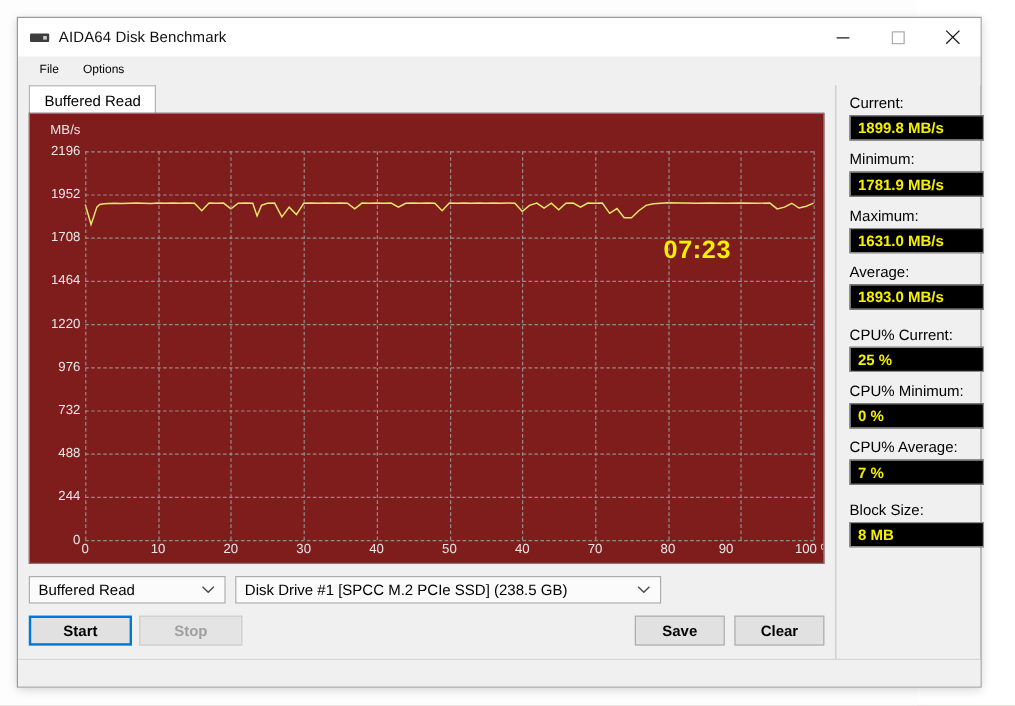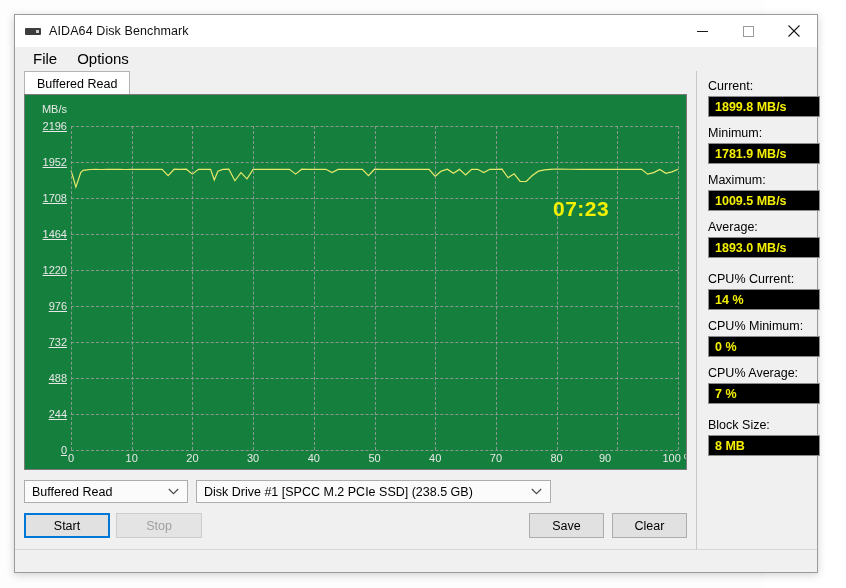--- a/index.html
+++ b/index.html
@@ -66,21 +66,21 @@
   .win-btn svg { display:block; }
   
   .menubar {
     height: 24px;
     display: flex; align-items: center;
     padding-left: 8px;
     flex: none;
     background: #f0f0f0;
   }
   .menu-item {
-    font-size: 15px;
+    font-size: 10px;
     color: #000000;
     padding: 2px 10px 3px 10px;
     cursor: default;
   }
   
   .body {
     flex: 1;
     display: flex;
     position: relative;
     min-height: 0;
@@ -122,21 +122,21 @@
   
   .chart-wrap {
     margin: 0 9px 0 9px;
     flex: none;
     position: relative;
   }
   .chart {
     position: relative;
     width: 663px;
     height: 376px;
-    background: #15803d;
+    background: #7f1d1d;
     border: 1px solid #7a7a7a;
     box-sizing: border-box;
     overflow: hidden;
   }
   .plot {
     position: absolute;
     left: 46px; top: 31px;
     width: 607px; height: 324px;
   }
   .gl {
@@ -156,21 +156,20 @@
     opacity: 0.85;
   }
   .ylabel {
     position: absolute;
     right: 0;
     transform: translateY(-50%);
     font-size: 11px;
     color: #e8e8e8;
     white-space: nowrap;
     text-align: right;
-    text-decoration: underline;
   }
   .ycol {
     position: absolute;
     left: 0; top: 31px;
     width: 42px; height: 324px;
   }
   .yunit {
     position: absolute;
     left: 0; top: 8px;
     width: 42px;
@@ -222,20 +221,21 @@
   .combo .arrow {
     position: absolute; right: 8px; top: 0; bottom: 0;
     display: flex; align-items: center;
   }
   .combo.mode { width: 164px; flex: none; }
   .combo.drive { width: 355px; flex: none; align-items: center; }
   .row2 {
     display: flex; align-items: center;
     margin-top: 10px;
     position: relative;
+    font-weight: bold;
   }
   .btn {
     height: 25px;
     font-size: 12.5px;
     color: #000;
     background: #e1e1e1;
     border: 1px solid #adadad;
     display: flex; align-items: center; justify-content: center;
     box-sizing: border-box;
     cursor: default;
@@ -422,29 +422,29 @@
           <div class="stat-group">
             <div class="stat-label">Current:</div>
             <div class="stat-box">1899.8 MB/s</div>
           </div>
           <div class="stat-group">
             <div class="stat-label">Minimum:</div>
             <div class="stat-box">1781.9 MB/s</div>
           </div>
           <div class="stat-group">
             <div class="stat-label">Maximum:</div>
-            <div class="stat-box">1009.5 MB/s</div>
+            <div class="stat-box">1631.0 MB/s</div>
           </div>
           <div class="stat-group">
             <div class="stat-label">Average:</div>
             <div class="stat-box">1893.0 MB/s</div>
           </div>
           <div class="stat-group gap">
             <div class="stat-label">CPU% Current:</div>
-            <div class="stat-box">14 %</div>
+            <div class="stat-box">25 %</div>
           </div>
           <div class="stat-group">
             <div class="stat-label">CPU% Minimum:</div>
             <div class="stat-box">0 %</div>
           </div>
           <div class="stat-group">
             <div class="stat-label">CPU% Average:</div>
             <div class="stat-box">7 %</div>
           </div>
           <div class="stat-group gap">

